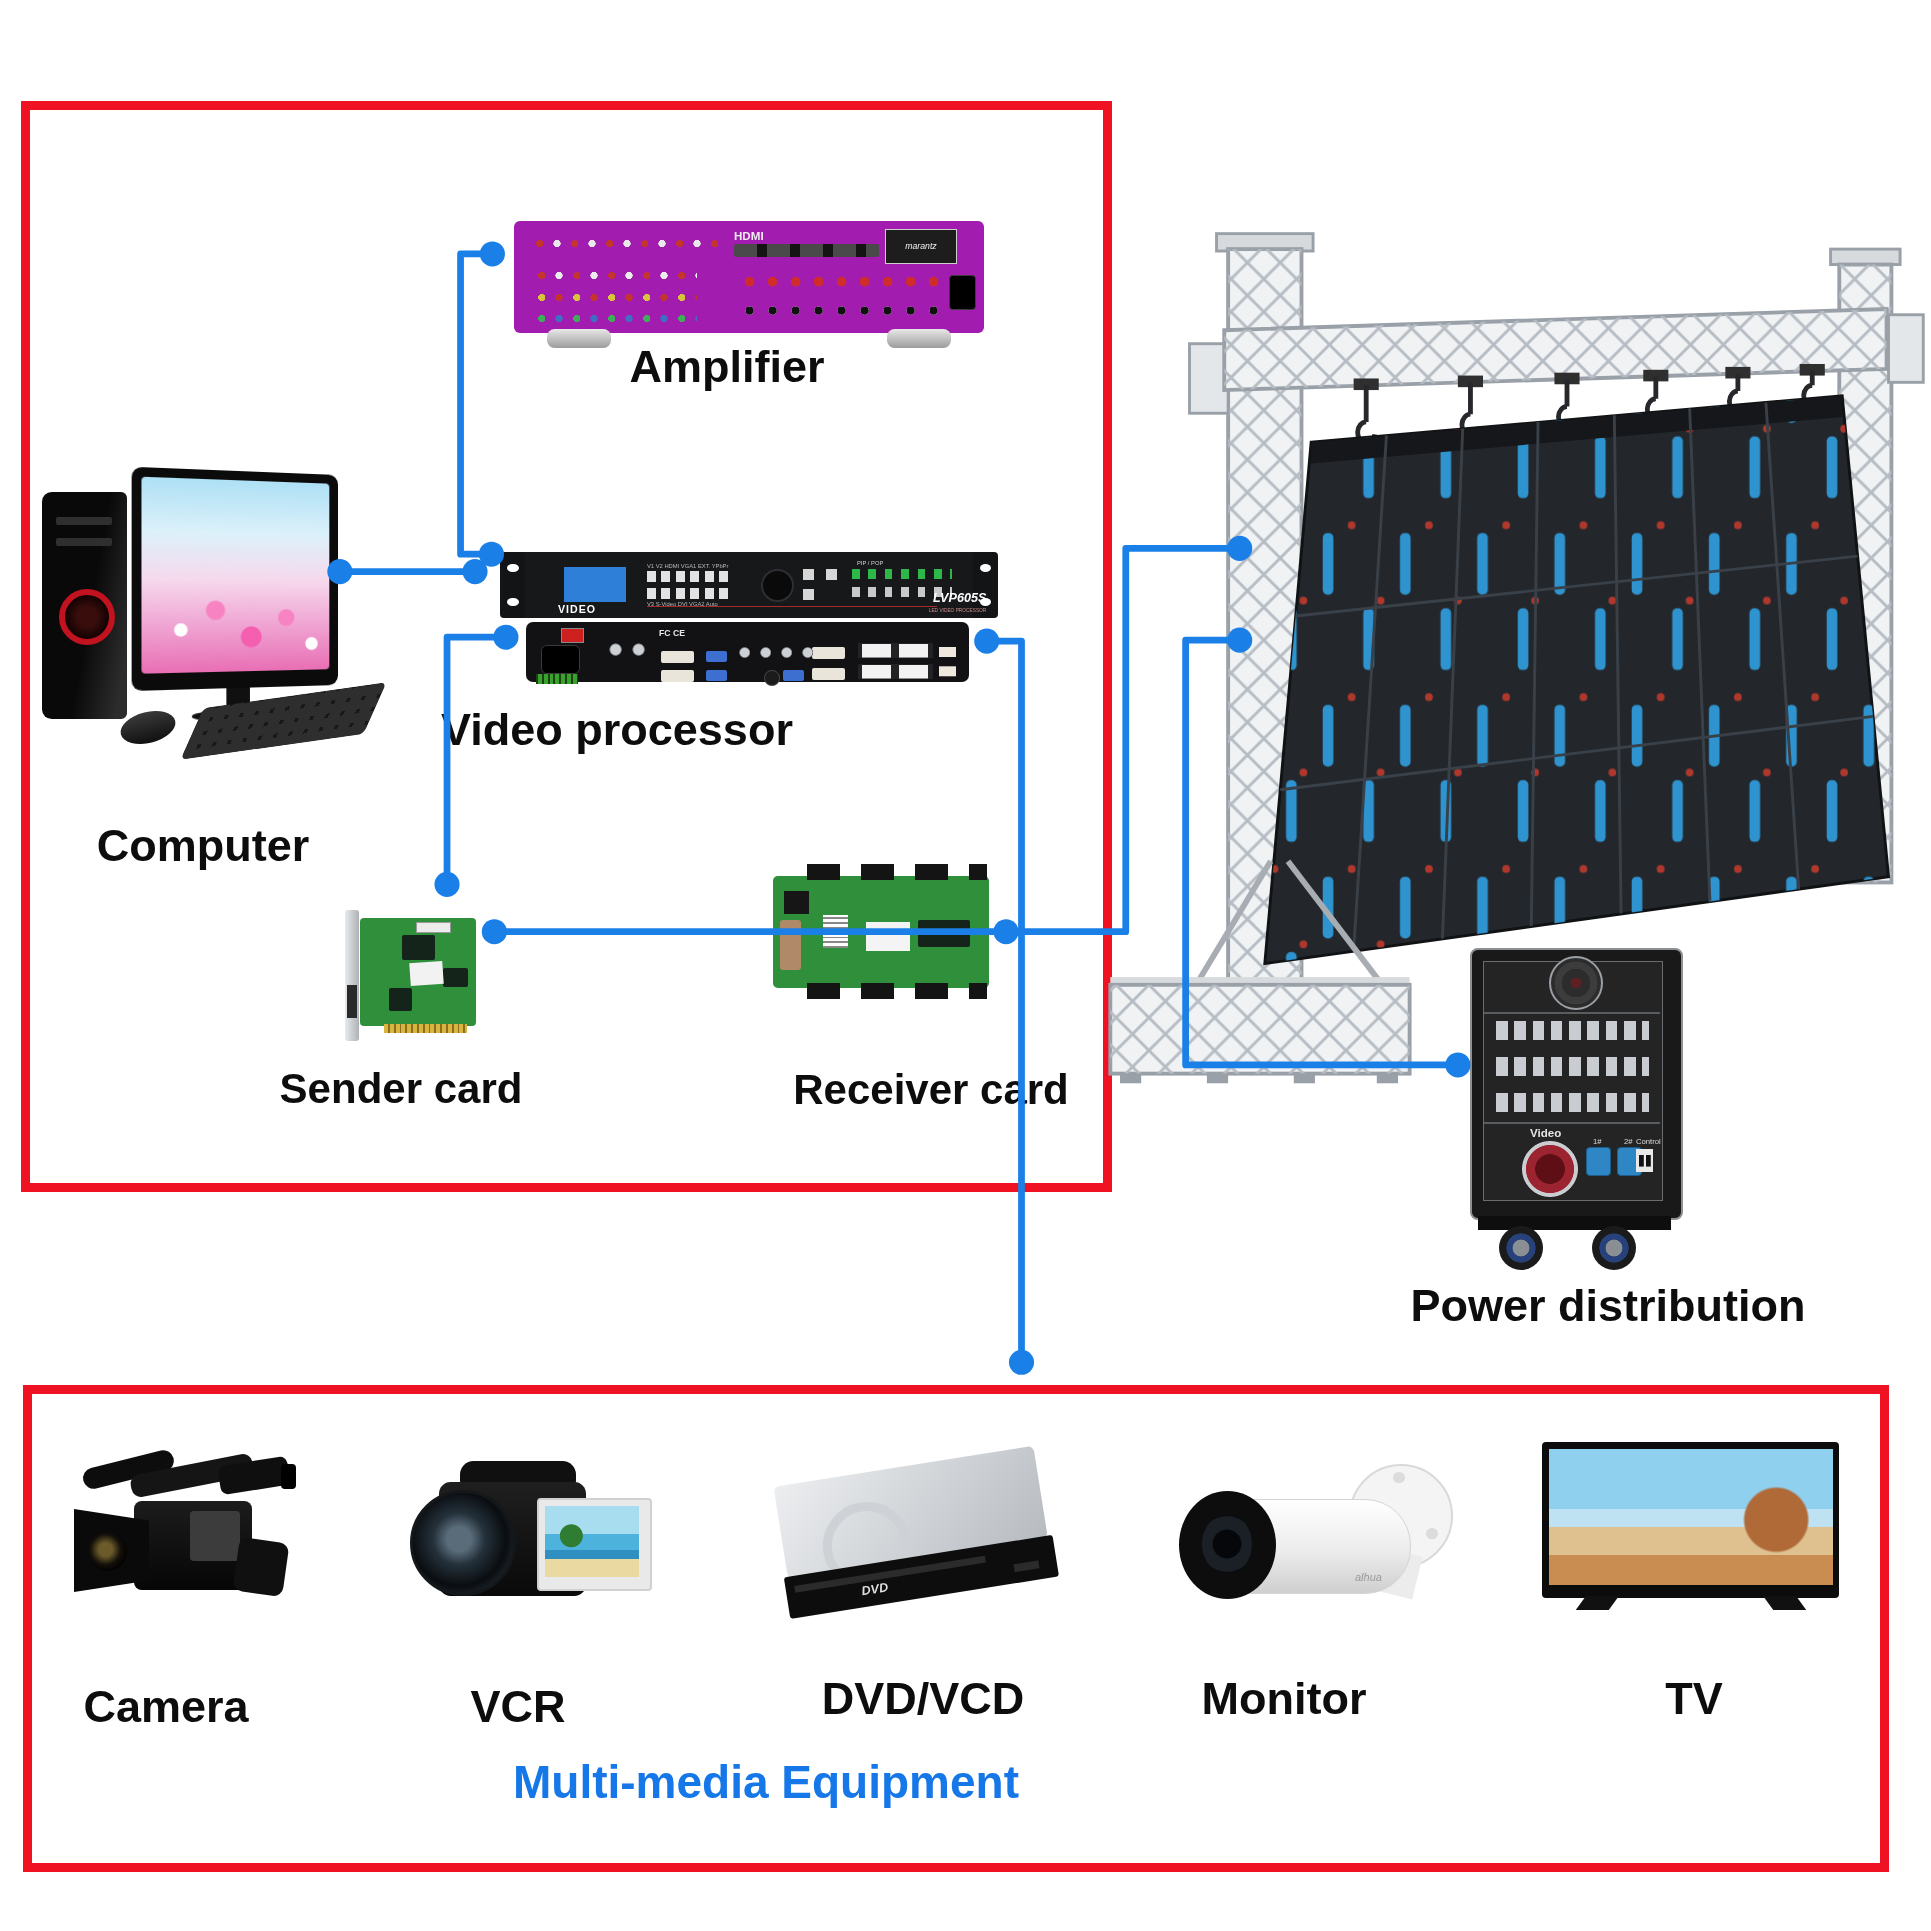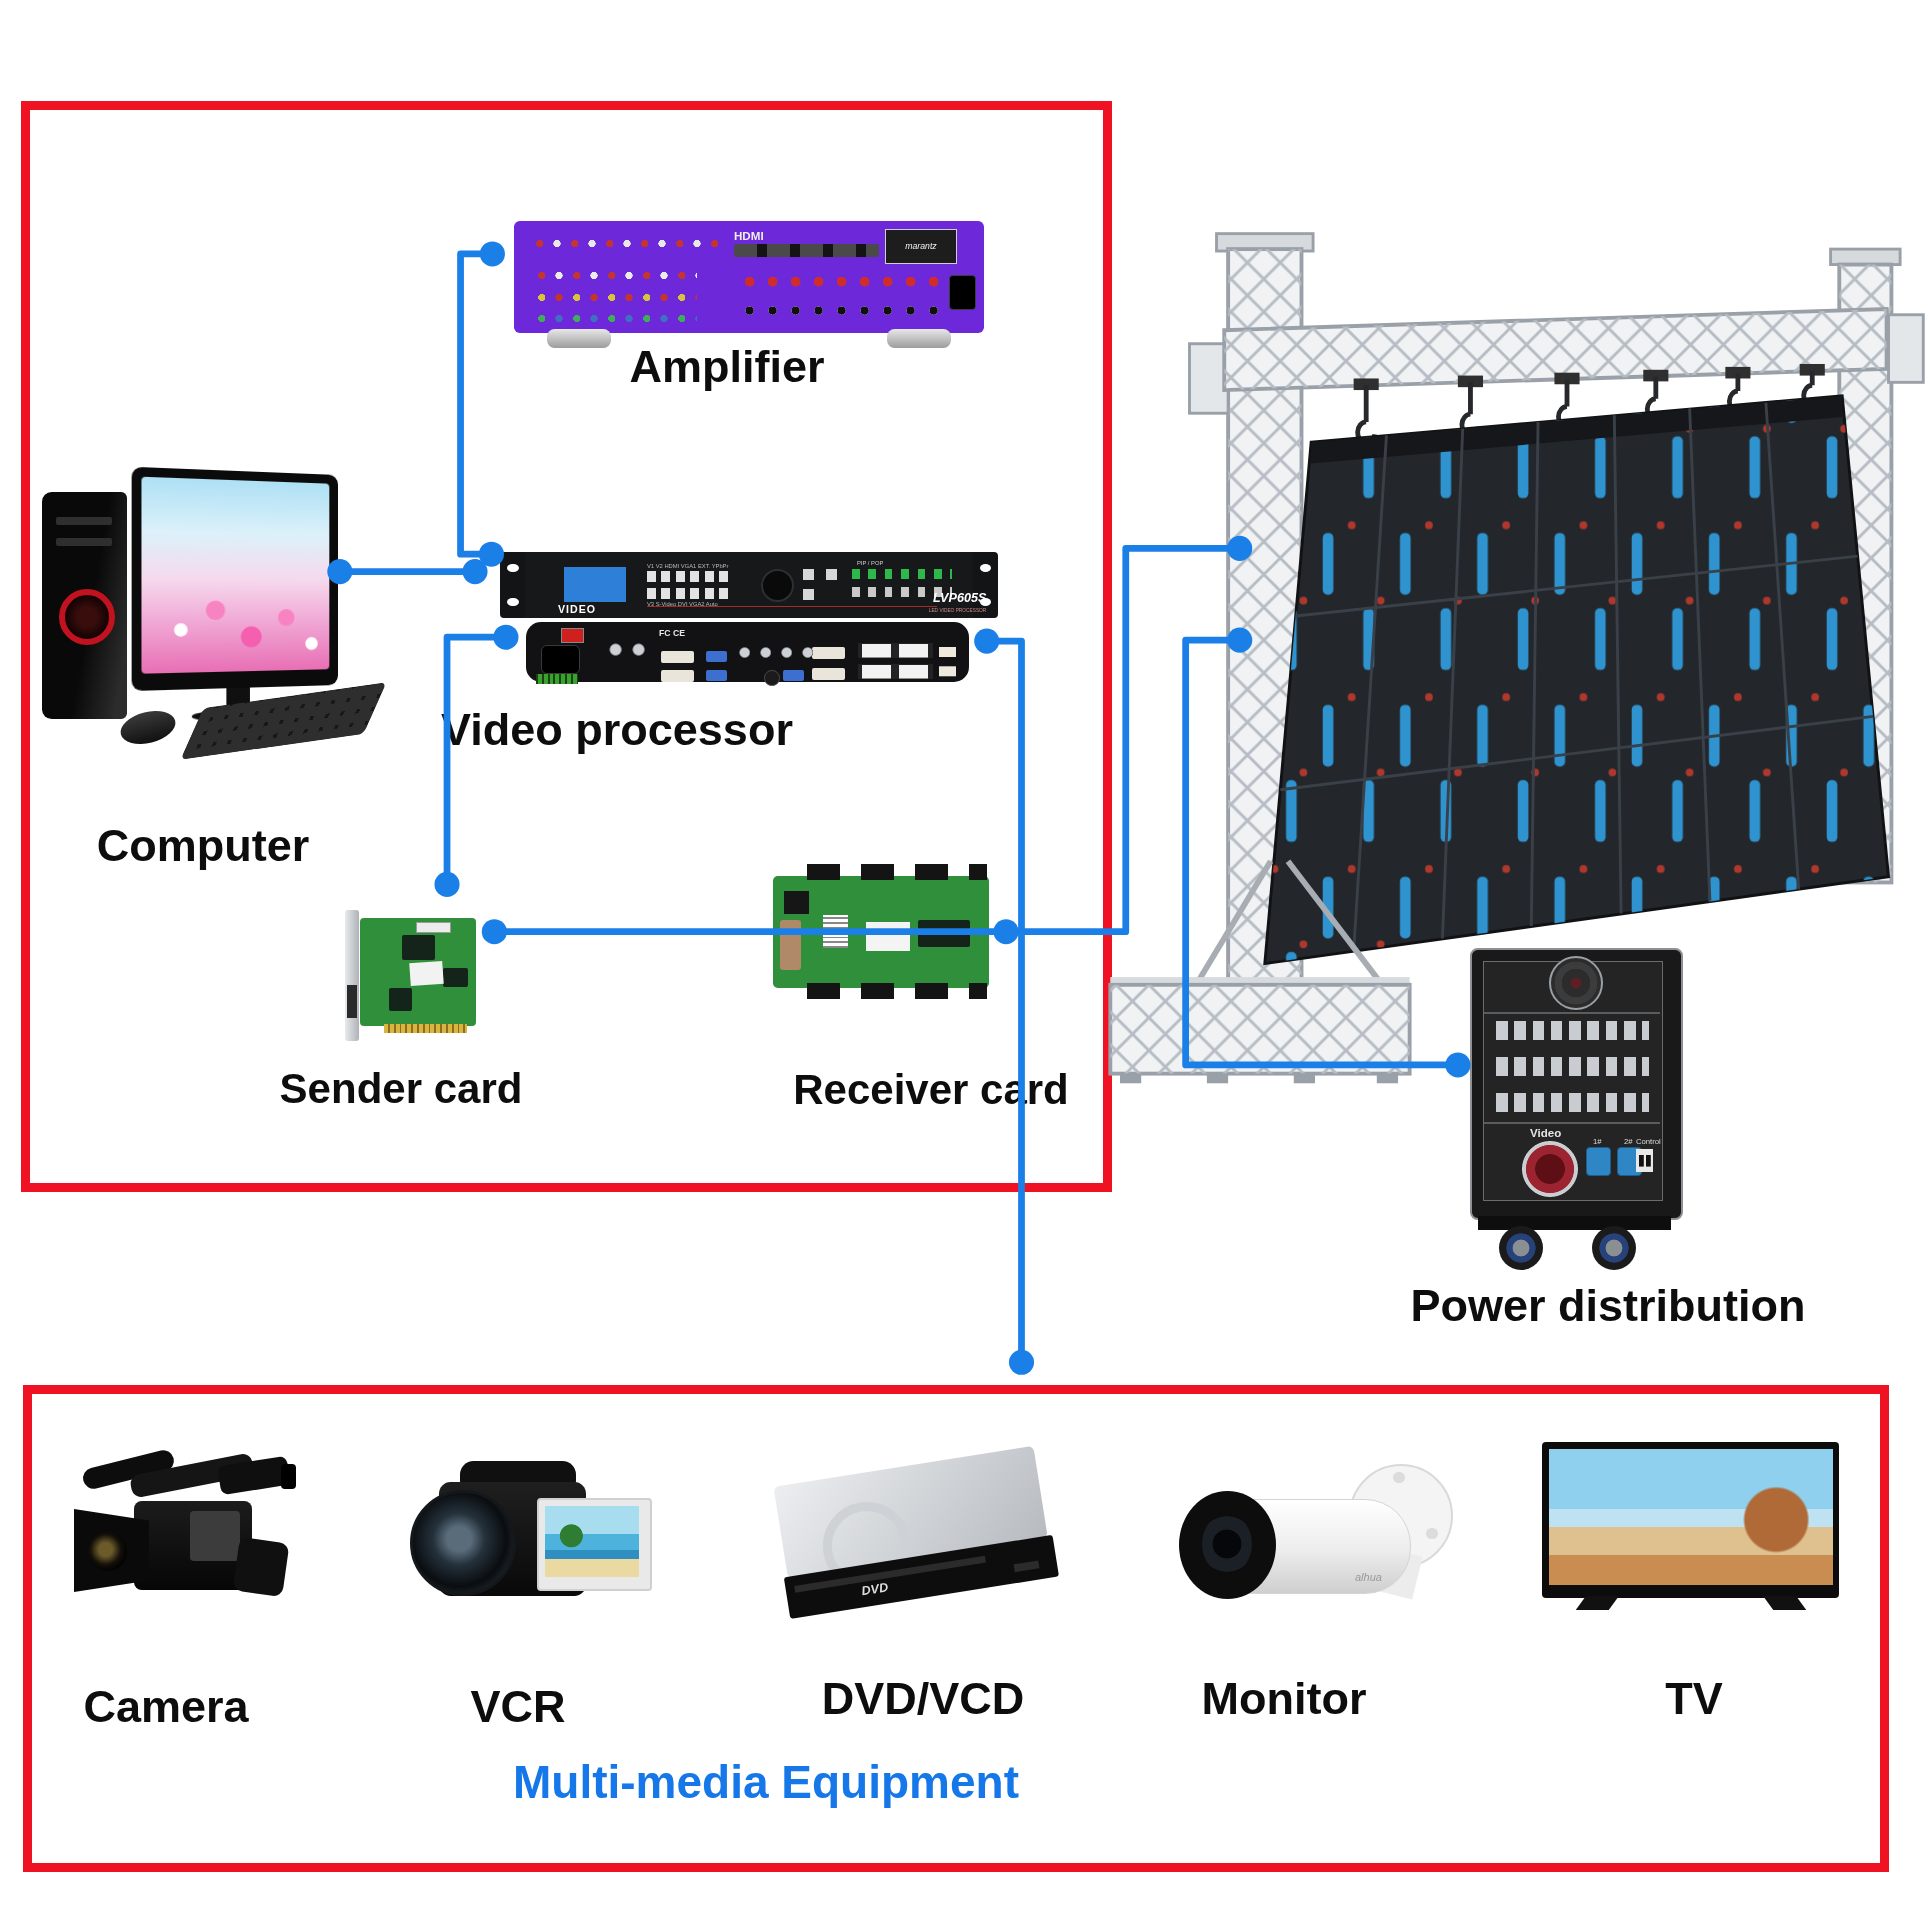--- a/index.html
+++ b/index.html
@@ -8,21 +8,21 @@
   .rbox{position:absolute;border:9.7px solid #ef1222;}
   #box-control{left:21px;top:101px;width:1073px;height:1073px;}
   #box-media{left:23px;top:1385px;width:1848px;height:469px;}
   .btitle{position:absolute;transform:translate(-50%,-50%);color:#1677e8;font-weight:bold;white-space:nowrap;}
   #t-control{left:461px;top:159px;font-size:54px;}
   #t-media{left:766px;top:1782px;font-size:46px;}
   .dlabel{position:absolute;transform:translate(-50%,-50%);color:#0d0d0d;font-weight:bold;
           font-size:45px;white-space:nowrap;}
   
   #amplifier{position:absolute;left:514px;top:221px;width:470px;height:128px;}
-  .amp-body{position:absolute;left:0;top:0;width:470px;height:112px;background:#6d28d9;border-radius:5.8px;}
+  .amp-body{position:absolute;left:0;top:0;width:470px;height:112px;background:#a21caf;border-radius:5.8px;}
   .amp-toprow{position:absolute;left:17.4px;top:9.7px;width:193px;height:25px;
     background-image:radial-gradient(circle 5.8px at 8.7px 12.6px,#c5352c 60%,rgba(0,0,0,0) 65%),
                      radial-gradient(circle 5.8px at 26px 12.6px,#e8e8e8 60%,rgba(0,0,0,0) 65%);
     background-size:35px 25px;background-repeat:repeat-x;}
   .amp-hdmi{position:absolute;left:220px;top:7.7px;color:#eee;font-size:11.6px;font-weight:bold;}
   .amp-hdmiports{position:absolute;left:220px;top:23px;width:145px;height:12.6px;
     background:repeating-linear-gradient(90deg,#4a4a4a 0 23px,#141414 23px 33px);border-radius:1.9px;}
   .amp-brand{position:absolute;right:27px;top:7.7px;width:70px;height:33px;background:#1d1d1d;
     border:1px solid #cfcfcf;color:#f2f2f2;font-size:8.7px;font-style:italic;text-align:center;line-height:33px;}
   .amp-rca{position:absolute;height:17.4px;background-repeat:repeat-x;}
@@ -79,21 +79,21 @@
   #vpfront .sq{position:absolute;width:10.6px;height:10.6px;background:#d7d7d7;}
   #vpfront .s1{left:301px;top:17.4px;} #vpfront .s2{left:301px;top:37px;} #vpfront .s3{left:324px;top:17.4px;}
   #vpfront .piptext{position:absolute;left:355px;top:7.7px;color:#cfcfcf;font-size:5.8px;}
   #vpfront .leds{position:absolute;left:350px;top:17.4px;width:100px;height:9.7px;
      background:repeating-linear-gradient(90deg,#2eb84a 0 7.7px,rgba(0,0,0,0) 7.7px 16.4px);}
   #vpfront .grays{position:absolute;left:350px;top:35px;width:100px;height:9.7px;
      background:repeating-linear-gradient(90deg,#c9c9c9 0 7.7px,rgba(0,0,0,0) 7.7px 16.4px);}
   #vpfront .model{position:absolute;right:9.7px;bottom:13.5px;color:#fff;font-size:12.6px;font-weight:bold;font-style:italic;}
   #vpfront .modelsub{position:absolute;right:9.7px;bottom:4.8px;color:#c98a8a;font-size:4.8px;}
   #vpfront .redline{position:absolute;left:145px;bottom:10.6px;width:290px;height:1.9px;background:#a52a2a;}
-  #vprear{position:absolute;left:526px;top:622px;width:443px;height:60px;background:#121214;border-radius:15px;}
+  #vprear{position:absolute;left:526px;top:622px;width:443px;height:60px;background:#121214;border-radius:7px;}
   #vprear .sw{position:absolute;left:35px;top:5.8px;width:21px;height:13.5px;background:#cf2020;border:1px solid #888;}
   #vprear .pwr{position:absolute;left:15.4px;top:23px;width:37px;height:27px;background:#000;border:1.9px solid #3a3a3a;border-radius:5.8px;}
   #vprear .term{position:absolute;left:9.7px;top:52px;width:42px;height:9.7px;background:#3aa02f;
      background-image:repeating-linear-gradient(90deg,#18430f 0 1.9px,rgba(0,0,0,0) 1.9px 5.8px);}
   #vprear .certs{position:absolute;left:133px;top:5.8px;color:#e8e8e8;font-size:8.7px;font-weight:bold;}
   #vprear .bnc2{position:absolute;left:79px;top:17.4px;width:46px;height:21px;
      background-image:radial-gradient(circle 8.7px at 10.6px 10.6px,#cdd1d5 55%,#57595c 70%,rgba(0,0,0,0) 75%);background-size:23px 21px;background-repeat:repeat-x;}
   #vprear .dviw{position:absolute;width:33px;height:11.6px;background:#e9e5da;border-radius:1.9px;}
   #vprear .d1{left:135px;top:29px;} #vprear .d2{left:135px;top:48px;} #vprear .d3{left:286px;top:25px;} #vprear .d4{left:286px;top:46px;}
   #vprear .vga{position:absolute;width:21px;height:10.6px;background:#3d6fd0;border-radius:1.9px;}

